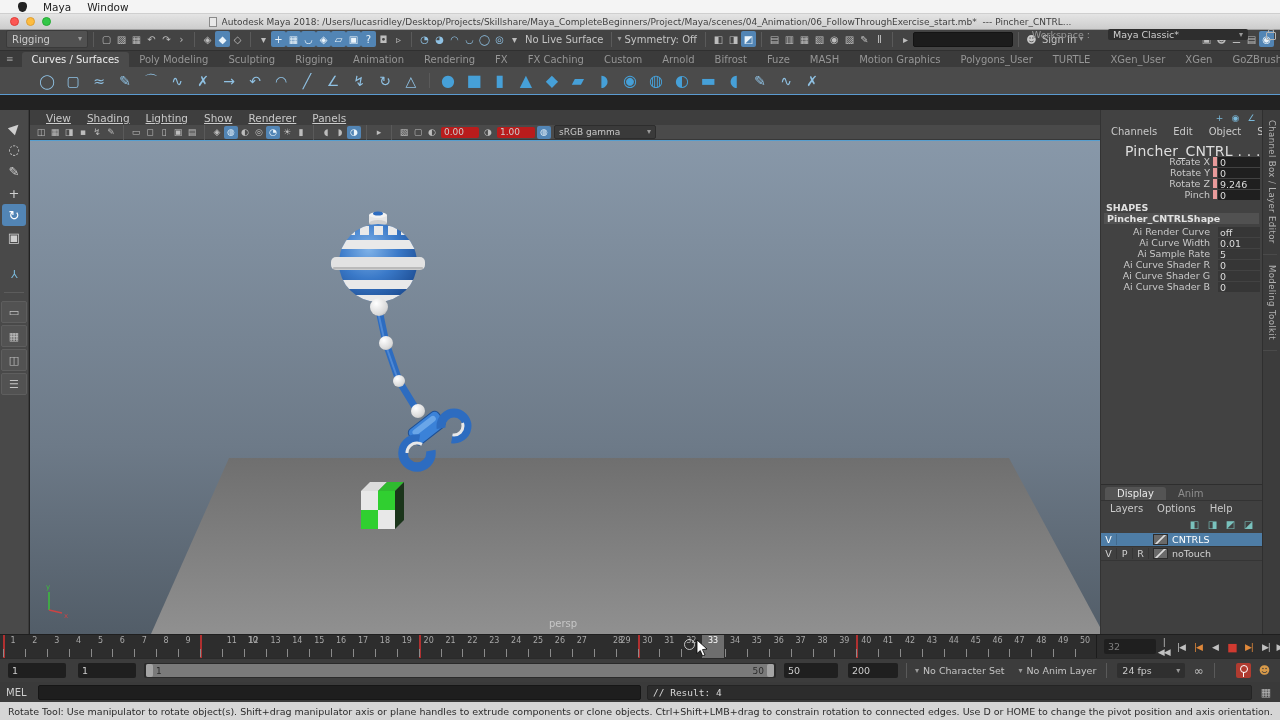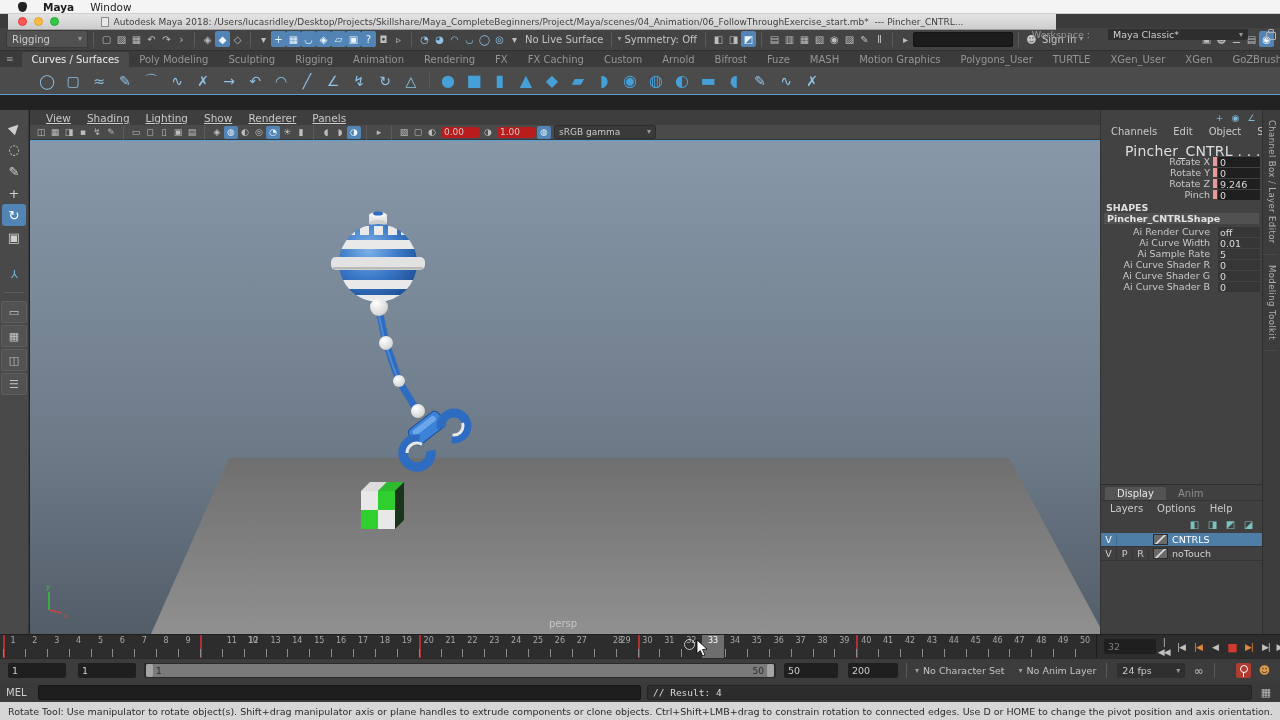--- a/index.html
+++ b/index.html
@@ -5,22 +5,22 @@
   html,body{margin:0;padding:0;background:#222;}
   #root{position:relative;width:1280px;height:720px;overflow:hidden;
         font-family:"DejaVu Sans","Liberation Sans",sans-serif;font-size:10px;color:#ccc;
         -webkit-font-smoothing:antialiased;}
   .abs{position:absolute;}
   .row{display:flex;align-items:center;}
   
   #macos-bar{left:0;top:0;width:1280px;height:14px;background:#f4f4f4;border-bottom:1px solid #cfcfcf;
              display:flex;align-items:center;gap:16px;padding-left:18px;box-sizing:border-box;color:#1c1c1c;font-size:10.5px;}
   #apple-logo{width:9px;height:10px;background:#222;border-radius:45% 45% 48% 48%/40% 40% 58% 58%;}
-  .mac-menu.bold{font-weight:bold;}
-  #titlebar{left:8px;top:14px;width:1048px;height:15px;background:linear-gradient(#e4e4e4,#cdcdcd);
+  .mac-menu.bold{font-weight:normal;}
+  #titlebar{left:0;top:14px;width:1280px;height:15px;background:linear-gradient(#e4e4e4,#cdcdcd);
             border-bottom:1px solid #9f9f9f;}
   .traffic{position:absolute;top:3px;width:9px;height:9px;border-radius:50%;}
   #tl-red{left:10px;background:#fc5753;border:1px solid #df3e38;box-sizing:border-box;}
   #tl-yellow{left:26px;background:#fdbc40;border:1px solid #de9f34;box-sizing:border-box;}
   #tl-green{left:42px;background:#33c748;border:1px solid #27aa35;box-sizing:border-box;}
   #title-wrap{position:absolute;left:60px;right:60px;top:0;height:15px;display:flex;align-items:center;justify-content:center;gap:5px;}
   #doc-icon{width:8px;height:10px;background:#e8e8e8;border:1px solid #8a8a8a;box-sizing:border-box;}
   #title-text{font-size:9px;color:#3f3f3f;white-space:nowrap;overflow:hidden;}
   
   #menubar{left:0;top:29px;width:1280px;height:14px;background:#3b3b3b;display:flex;align-items:center;padding-left:4px;box-sizing:border-box;}

